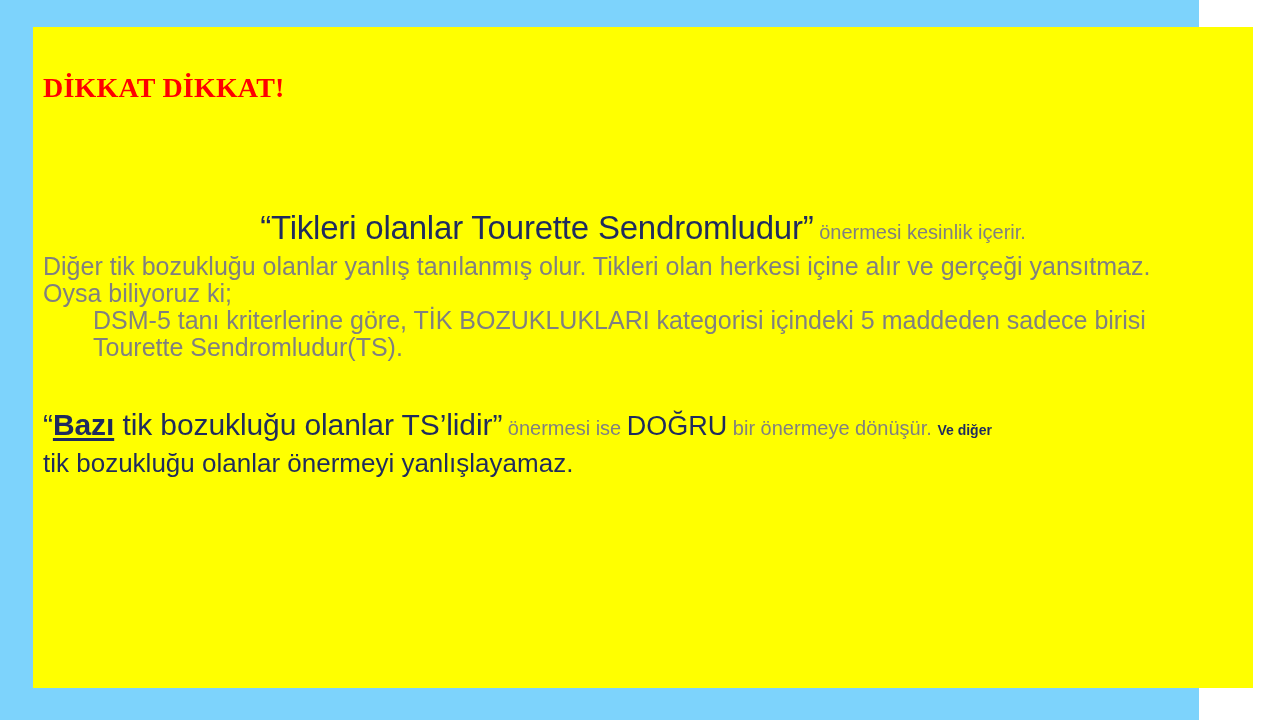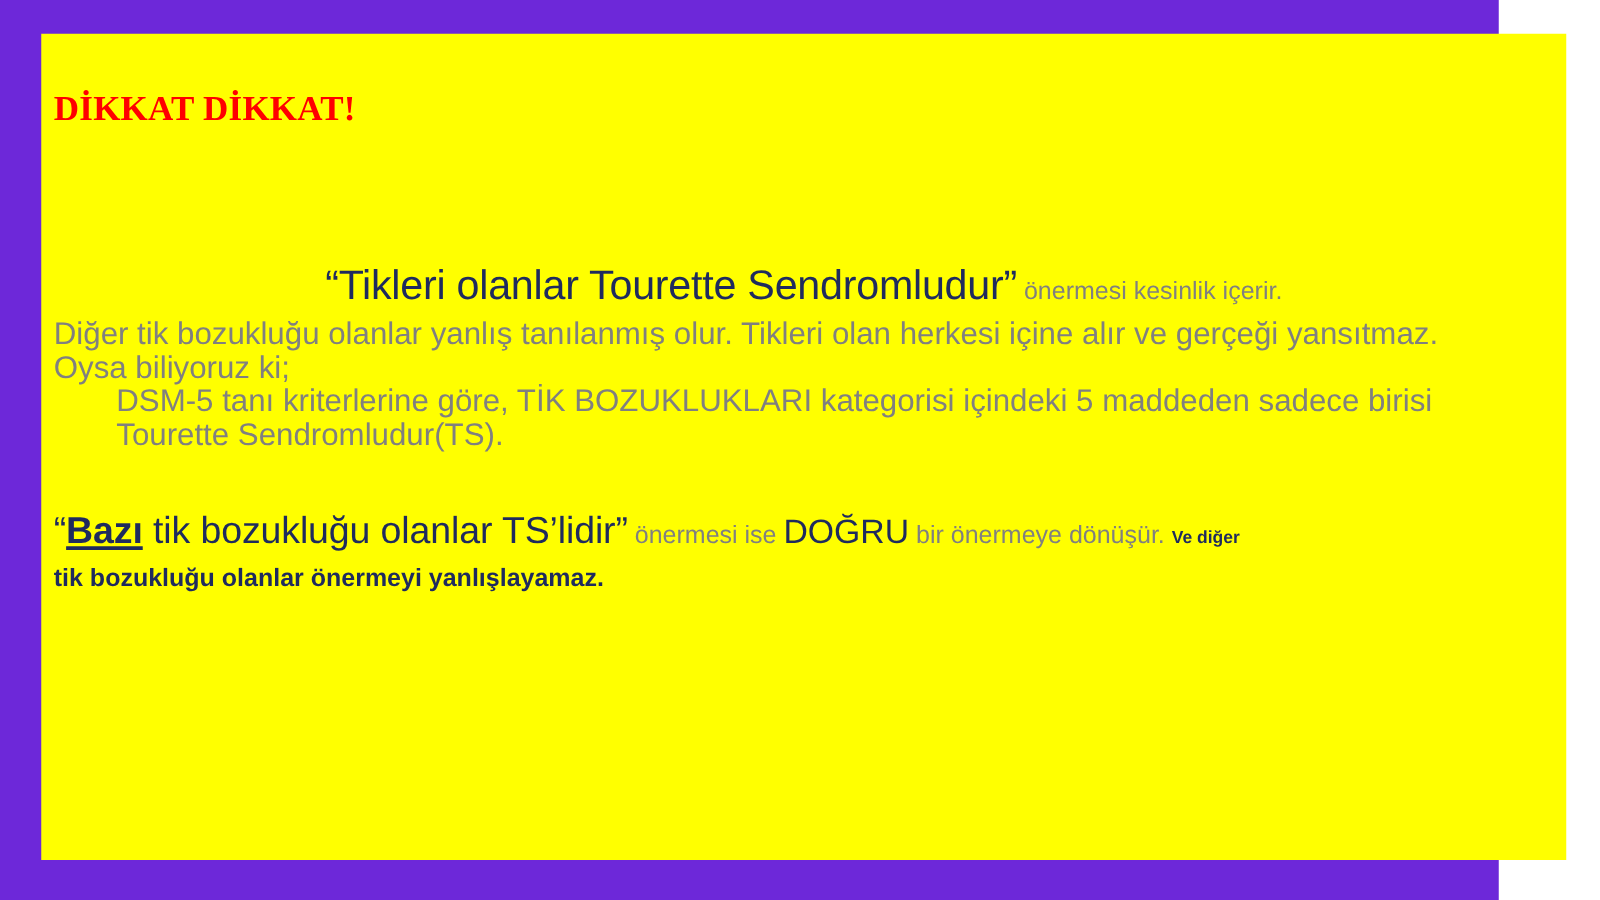--- a/index.html
+++ b/index.html
@@ -13,21 +13,21 @@
   }
   body {
     font-family: "Liberation Sans", sans-serif;
     -webkit-font-smoothing: antialiased;
   }
 
   #slide-canvas {
     position: relative;
     width: 1199px;
     height: 720px;
-    background: #6d28d9;
+    background: #7dd3fc;
   }
 
   #slide-surface {
     position: absolute;
     left: 33px;
     top: 27px;
     width: 1220px;
     height: 661px;
     background: #ffff00;
     box-sizing: border-box;
@@ -111,22 +111,22 @@
   .p2-strong-big {
     font-size: 27px;
     color: #1f2b5e;
   }
   .p2-bold {
     font-size: 14px;
     font-weight: bold;
     color: #1f2b5e;
   }
   #proposition-two-wrap {
-    font-size: 20px;
-    font-weight: bold;
+    font-size: 26px;
+    font-weight: normal;
     color: #1f2b5e;
     line-height: 26px;
     white-space: nowrap;
   }
 
   
   #footer-credit {
     position: absolute;
     left: 0;
     top: 582px;

